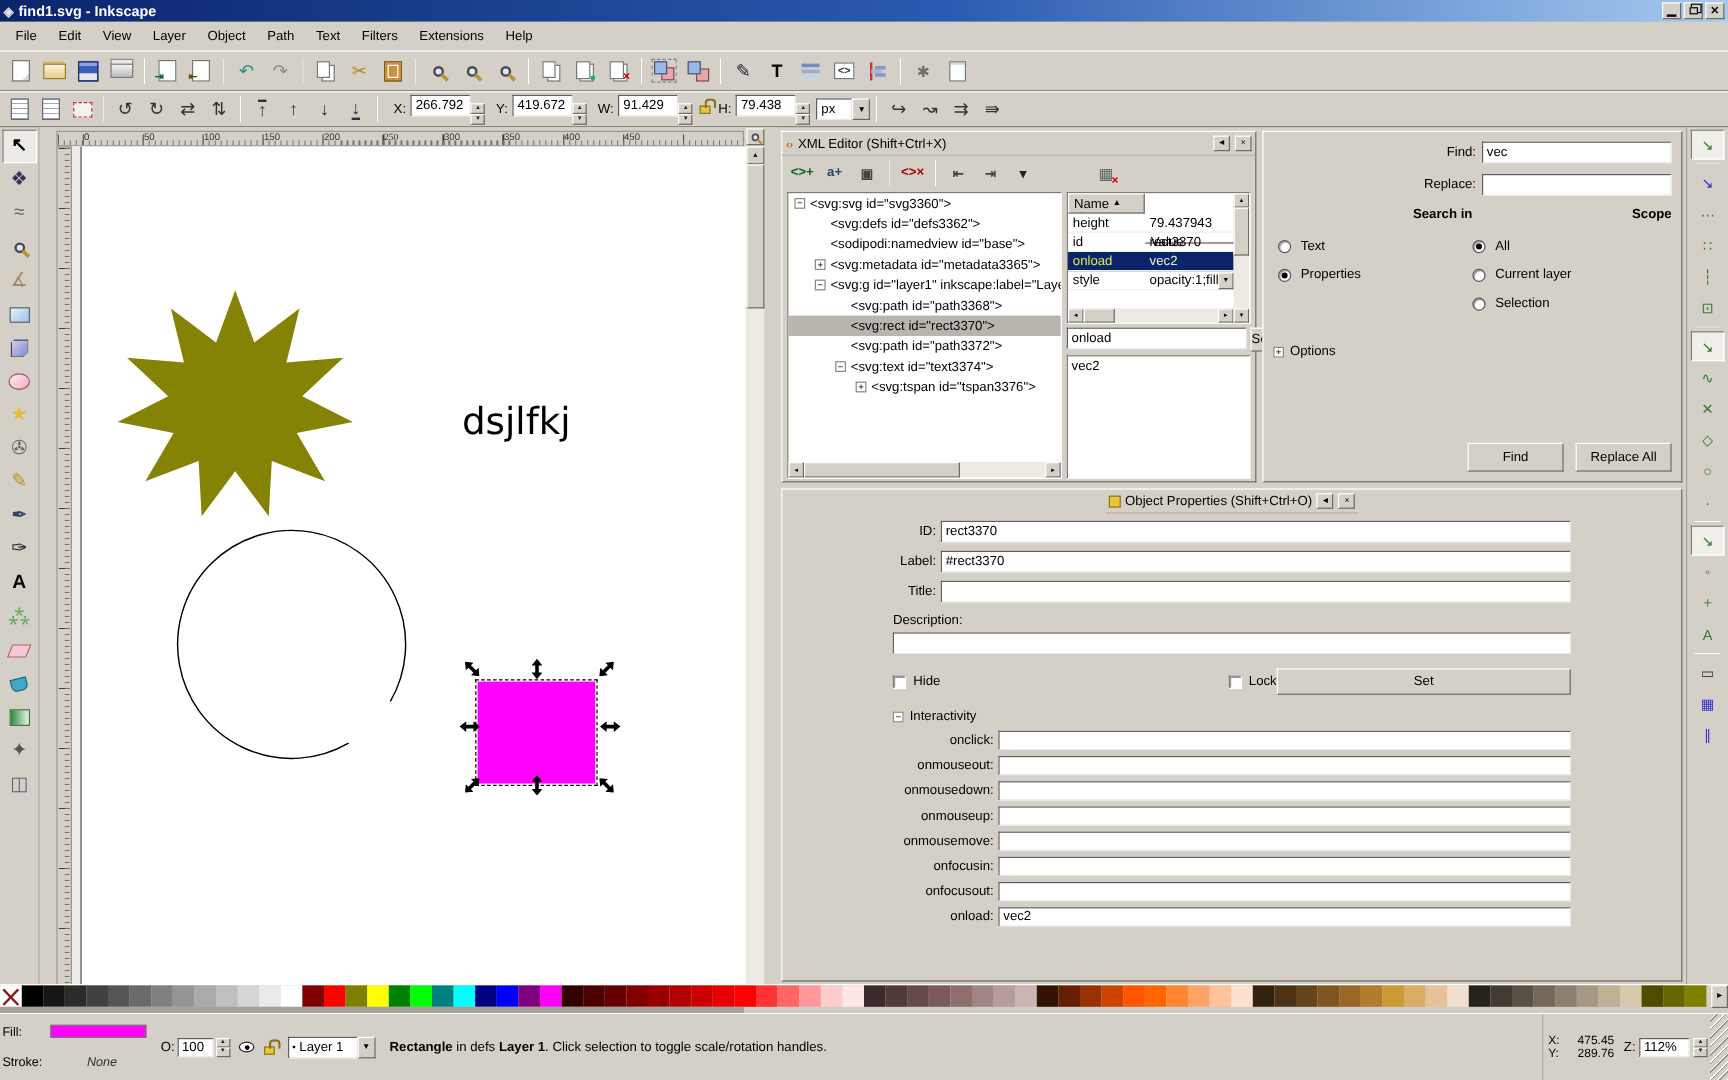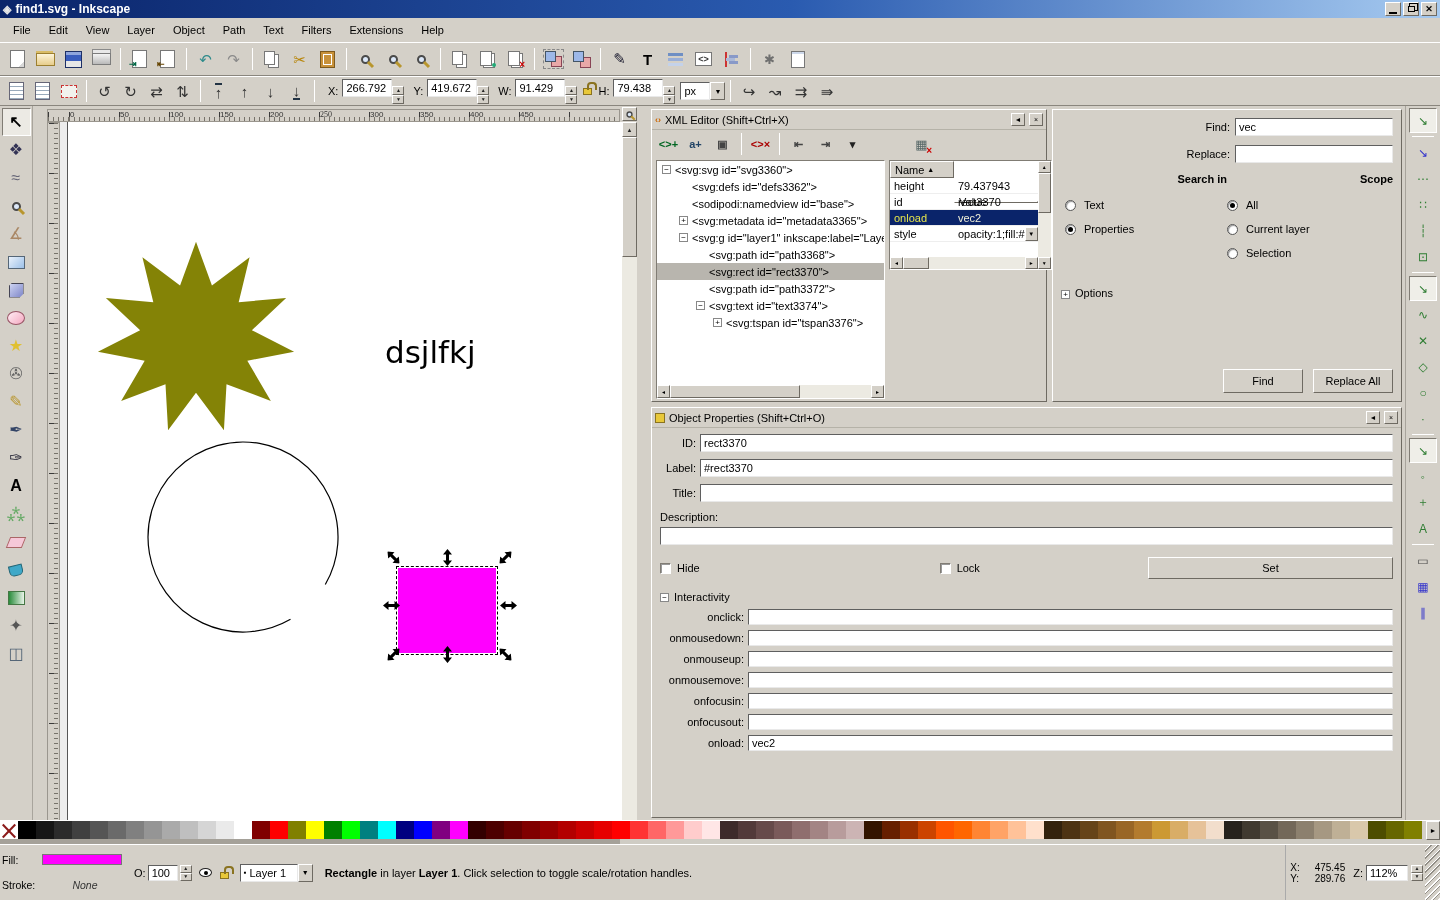--- a/index.html
+++ b/index.html
@@ -76,34 +76,34 @@
 .rectshape{position:absolute;left:338px;top:446px;width:98px;height:85px;}
 .arrow{position:absolute;width:17px;height:9px;}
 .arrow svg{display:block;}
 
 
 #dock{flex:1;display:grid;grid-template-columns:396px 1fr;grid-template-rows:293px 1fr;gap:5px;padding:3px 3px 2px 3px;min-width:0;}
 .panel{display:flex;flex-direction:column;min-width:0;min-height:0;}
 .phead{height:20px;display:flex;align-items:center;gap:4px;padding:0 3px;border-bottom:1px solid #b5b2a8;flex:none;}
 .phead .pt{flex:1;font-size:11px;}
 .pbtn{width:14px;height:13px;font-size:7px;}
-.objprops{grid-column:1 / span 2;}
+.objprops{grid-column:1 / span 2;align-items:center;}
 #xmlbody{flex:1;display:flex;gap:4px;padding:2px 4px;min-height:0;}
 #xmlbar{height:28px;display:flex;align-items:center;padding:0 4px;gap:2px;flex:none;}
 .xbtn{width:25px;height:23px;display:inline-flex;align-items:center;justify-content:center;position:relative;}
 .xbtn .g{font-size:11px;font-weight:bold;color:#444;}
 #treepane{width:229px;flex:none;position:relative;overflow:hidden;padding-bottom:14px;}
 .tree-row{height:17px;display:flex;align-items:center;white-space:nowrap;font-size:11px;}
 .tree-row.sel{background:#b8b5ae;}
 .toggle{width:9px;height:9px;border:1px solid #888;background:#fff;font-size:8px;line-height:7px;text-align:center;margin-right:4px;flex:none;}
 .tsp{width:13px;flex:none;}
 .hsb{position:absolute;left:0;bottom:0;right:0;height:13px;background:#eceae2;}
 .hsb .btn{position:absolute;width:13px;height:13px;font-size:5px;}
 .hsb .thumb{position:absolute;top:0;height:13px;}
-#attrpane{flex:1;display:flex;flex-direction:row;gap:3px;min-width:0;}
+#attrpane{flex:1;display:flex;flex-direction:column;gap:3px;min-width:0;}
 #attrtbl{height:110px;position:relative;overflow:hidden;flex:none;padding-right:13px;}
 .ath{display:flex;height:17px;}
 .ath .hc{border:1px solid;border-color:#fff #6e6a62 #6e6a62 #fff;background:#d4d0c8;padding:0 4px;display:flex;align-items:center;gap:3px;}
 .atr{display:flex;height:16px;align-items:center;border-bottom:1px solid #eee;}
 .atr .n{width:64px;flex:none;padding-left:4px;}
 .atr .v{flex:1;padding-left:4px;white-space:nowrap;overflow:hidden;}
 .atr.sel{background:#0a246a;}
 .atr.sel .n{color:#e3e34c;}
 .atr.sel .v{color:#efefd8;}
 .vsb{position:absolute;right:0;top:0;bottom:0;width:13px;background:#eceae2;}
@@ -700,20 +700,24 @@
               <span>Lock</span>
             <span id="setbtn" class="btn">Set</span>
           </div>
           <div id="interhead">
               <span class="exp">−</span>
               <span>Interactivity</span>
             </div>
           <div id="interrows">
               <div class="irow">
                 <span class="l">onclick:</span>
+                <input class="fld" style="">
+              </div>
+              <div class="irow">
+                <span class="l">onmouseout:</span>
                 <input class="fld" style="">
               </div>
               <div class="irow">
                 <span class="l">onmousedown:</span>
                 <input class="fld" style="">
               </div>
               <div class="irow">
                 <span class="l">onmouseup:</span>
                 <input class="fld" style="">
               </div>
@@ -909,21 +913,21 @@
     <span class="eye" style="align-self:center;"></span>
     <span class="padlock" style="align-self:center;margin-top:6px;"></span>
     <span id="layercombo" class="combo" style="align-self:center;">
       <span class="fld">
           <span style="font-size:8px;">▪</span>
           <span>Layer 1</span>
         </span>
       <span class="btn" style="height:18px;">▼</span>
     </span>
     <div id="statusmsg">
-      <span><b>Rectangle</b><span> in layer </span><b>Layer 1</b><span>. Click selection to toggle scale/rotation handles.</span></span>
+      <span><b>Rectangle</b><span> in defs </span><b>Layer 1</b><span>. Click selection to toggle scale/rotation handles.</span></span>
     </div>
     <div id="xyblock">
       <div>
           <span>X:</span>
           <span>475.45</span>
         </div>
       <div>
           <span>Y:</span>
           <span>289.76</span>
         </div>

